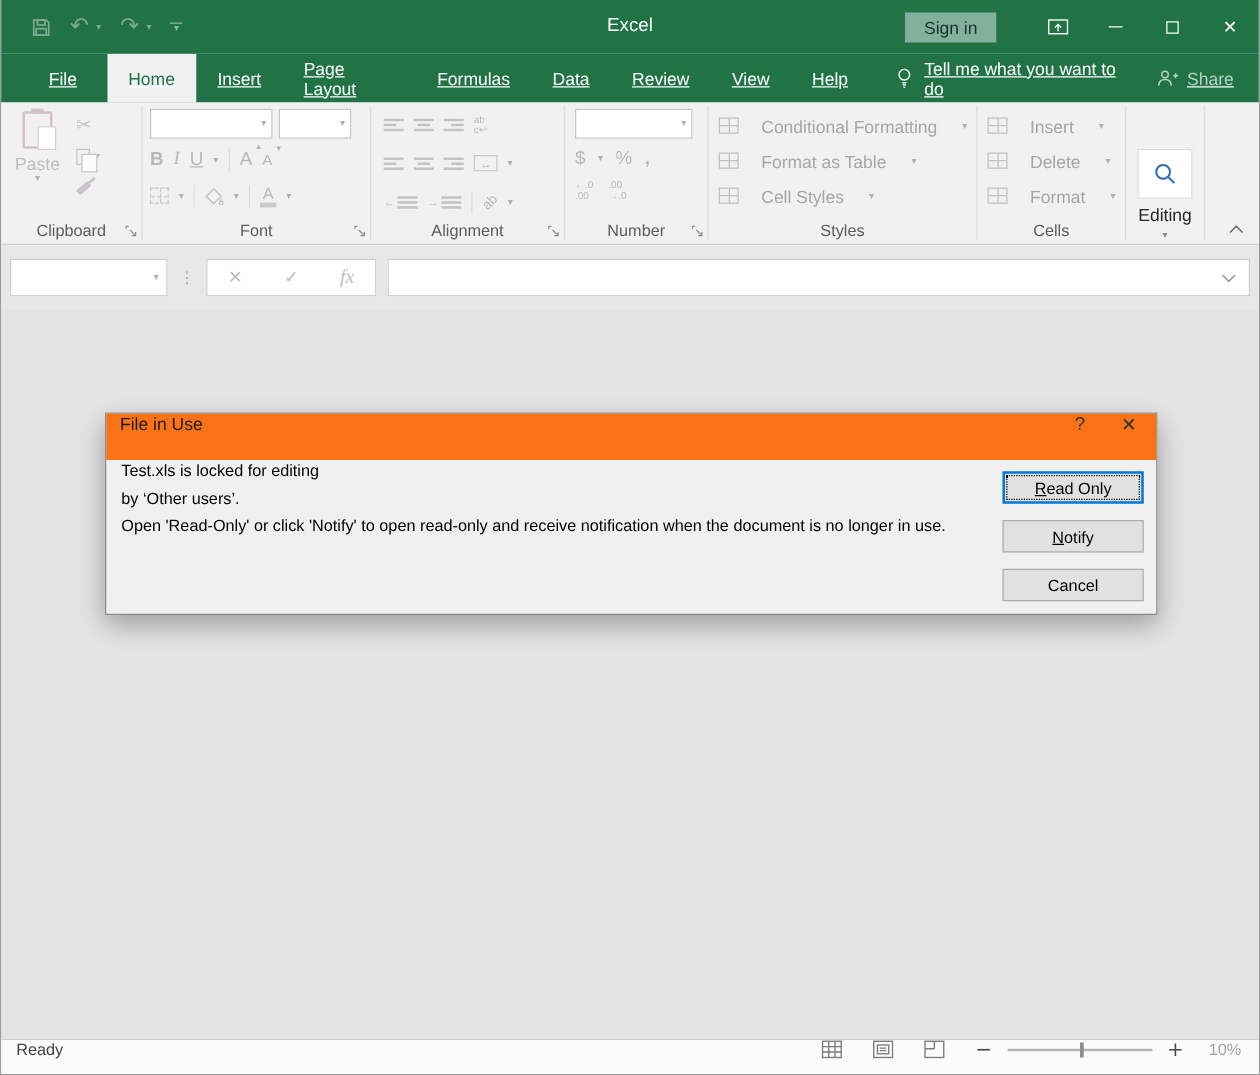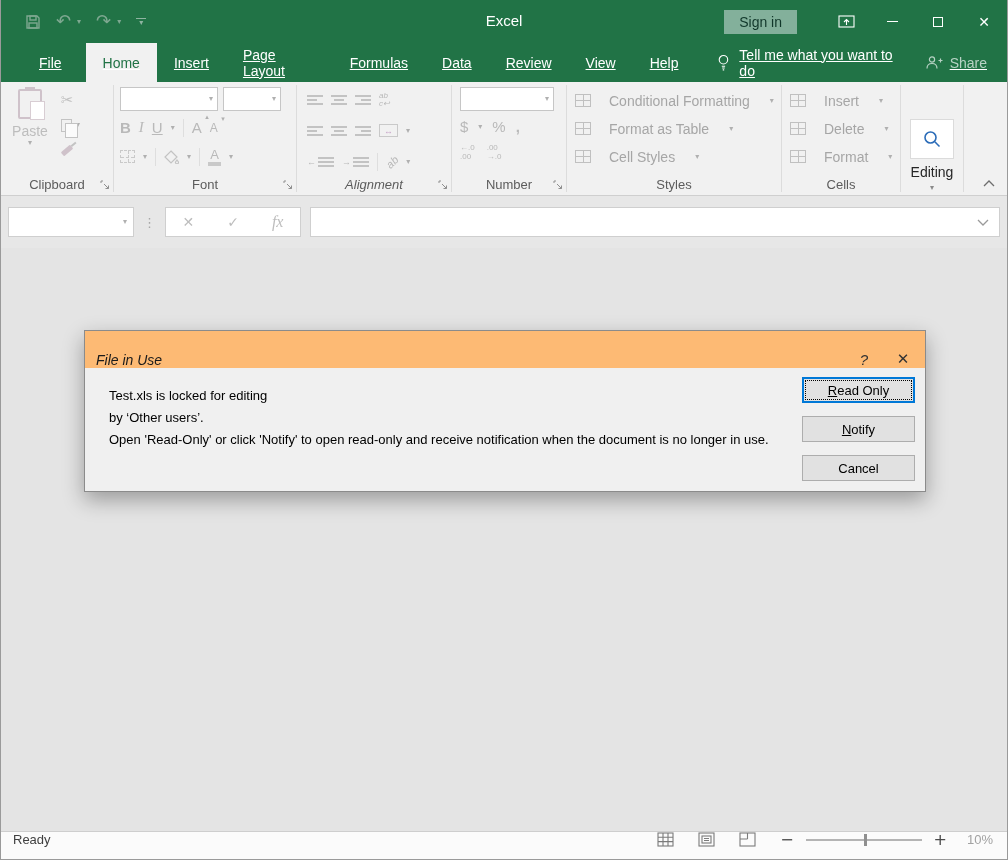--- a/index.html
+++ b/index.html
@@ -70,21 +70,21 @@
   .fA .sup { position:absolute; top:-5px; right:-7px; font-size:7px; }
   .fA.small { font-size:12px; }
   .border-ic { width:15px; height:13px; border:1px dashed #c9c9c9; position:relative; }
   .border-ic:before { content:""; position:absolute; left:50%; top:0; width:0; height:100%; border-left:1px dashed #c9c9c9; }
   .border-ic:after { content:""; position:absolute; top:50%; left:0; height:0; width:100%; border-top:1px dashed #c9c9c9; }
   .fontcolor { display:flex; flex-direction:column; align-items:center; line-height:1; }
   .fontcolor .A { font-size:13px; color:#b9b9b9; }
   .fontcolor .swatch { width:13px; height:4px; background:#c9c9c9; margin-top:1px; }
 
   
-  .g-align { width:154px;font-style:italic; }
+  .g-align { width:154px; }
   .align-rows { display:flex; flex-direction:column; gap:6px; padding:0 10px; flex:1; }
   .bars { display:flex; flex-direction:column; gap:2px; width:16px; }
   .bars .br { height:2px; background:#c3c3c3; }
   .bars.left { align-items:flex-start; } .bars.center { align-items:center; } .bars.right { align-items:flex-end; }
   .w100 { width:100%; } .w60 { width:60%; }
   .mini-two { display:flex; flex-direction:column; line-height:1; font-size:8px; color:#b9b9b9; }
   .merge-ic { width:19px; height:13px; border:1px solid #c9c9c9; display:flex; align-items:center; justify-content:center; font-size:9px; color:#c9a6c9; }
   .indent-ic { display:flex; align-items:center; gap:2px; font-size:9px; color:#b9b9b9; }
   .orient { font-size:11px; color:#b9b9b9; transform:rotate(-45deg); display:inline-block; }
 
@@ -118,25 +118,25 @@
   .fb-handle { color:#a8a8a8; font-size:13px; font-family:"DejaVu Sans", sans-serif; }
   .fb-ops { width:136px; height:30px; background:#fff; border:1px solid #cfcfcf; display:flex; align-items:center; justify-content:space-around; }
   .fb-ops .op { color:#bdbdbd; font-size:14px; font-family:"DejaVu Sans", sans-serif; }
   .fb-ops .fx { font-family:"Liberation Serif", serif; font-style:italic; font-size:16px; }
   .fb-field { flex:1; height:30px; background:#fff; border:1px solid #cfcfcf; display:flex; align-items:center; justify-content:flex-end; padding-right:10px; }
 
   
   .sheet { flex:1; background:#e4e4e4; position:relative; }
   .dialog { position:absolute; left:83px; top:82px; width:842px; height:162px; background:#f0f0f0;
             border:1px solid #8b8b8b; box-shadow:0 8px 20px rgba(0,0,0,.32); }
-  .dlg-title { height:37px; background:#fdba74; display:flex; align-items:flex-end; padding-left:11px;font-style:italic; }
+  .dlg-title { height:37px; background:#f97316; display:flex; align-items:flex-start; padding-left:11px; }
   .dlg-title-text { font-size:14px; color:#1b1b1b; flex:1; }
   .dlg-help { width:34px; text-align:center; font-size:15px; color:#333; }
   .dlg-close { width:44px; text-align:center; font-size:15px; color:#333; font-family:"DejaVu Sans", sans-serif; }
-  .dlg-body { position:relative; height:124px; padding:20px 12px; font-size:13px; color:#000;margin-left:12px; }
+  .dlg-body { position:relative; height:124px; padding:1px 12px; font-size:13px; color:#000; }
   .dlg-body p { margin-bottom:6px; line-height:16px; }
   .dlg-buttons { position:absolute; top:9px; right:10px; display:flex; flex-direction:column; gap:13px; }
   .dbtn { width:113px; height:26px; background:#e1e1e1; border:1px solid #adadad; font-size:13px; color:#000;
           display:flex; align-items:center; justify-content:center; font-family:"Liberation Sans", sans-serif; }
   .dbtn.default { border:2px solid #0078d7; outline:1px dotted #000; outline-offset:-4px; }
 
   
   .statusbar { height:28px; background:#fbfbfb; border-top:1px solid #cecece; display:flex; padding:0 14px 12px 12px; font-size:13px; color:#3f3f3f; flex:none; }
   .sb-right { margin-left:auto; display:flex; align-items:center; gap:24px; }
   .zoom-cluster { display:flex; align-items:center; gap:12px; }

